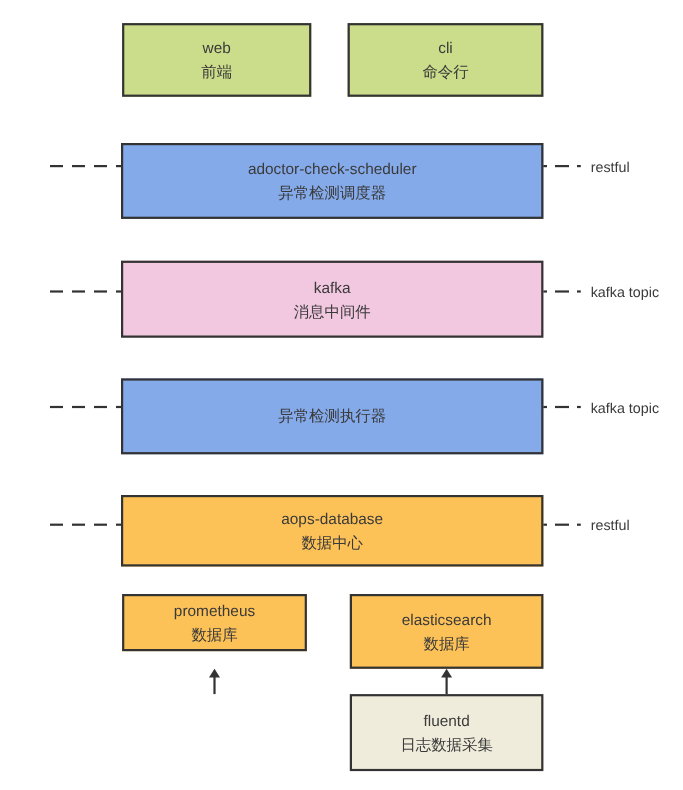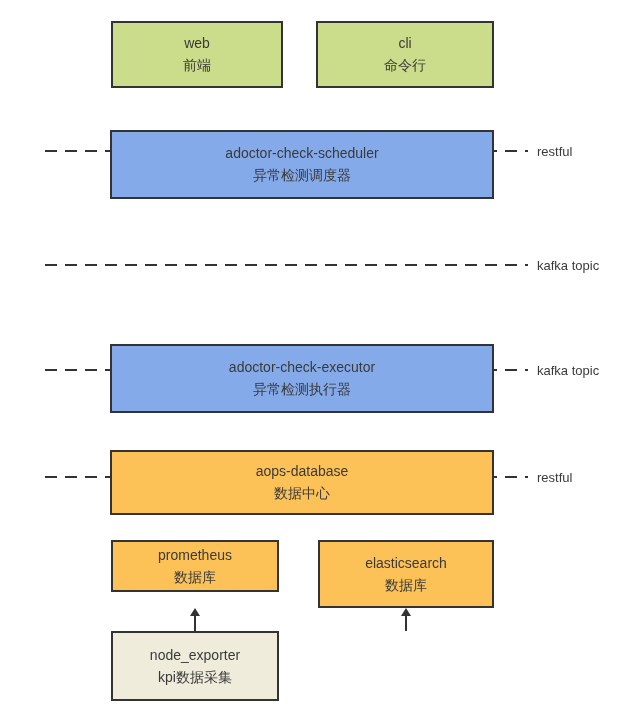--- a/index.html
+++ b/index.html
@@ -122,28 +122,31 @@
   <div class="box service" id="box-scheduler">
     <span class="title">adoctor-check-scheduler</span>
     <span class="subtitle">异常检测调度器</span>
   </div>
 
   <div class="separator" id="sep-2">
     <div class="dash-line"></div>
     <span class="sep-label">kafka topic</span>
   </div>
 
+  <div class="box broker" id="box-kafka">
+    <span class="title">kafka</span>
+    <span class="subtitle">消息中间件</span>
+  </div>
 
   <div class="separator" id="sep-3">
     <div class="dash-line"></div>
     <span class="sep-label">kafka topic</span>
   </div>
 
   <div class="box service" id="box-executor">
-    <span class="title">adoctor-check-executor</span>
     <span class="subtitle">异常检测执行器</span>
   </div>
 
   <div class="separator" id="sep-4">
     <div class="dash-line"></div>
     <span class="sep-label">restful</span>
   </div>
 
   <div class="box storage" id="box-database">
     <span class="title">aops-database</span>
@@ -161,18 +164,18 @@
 
   <div class="arrow-up" id="arrow-left">
     <div class="head"></div>
     <div class="shaft"></div>
   </div>
   <div class="arrow-up" id="arrow-right">
     <div class="head"></div>
     <div class="shaft"></div>
   </div>
 
-  <div class="box collector" id="box-node-exporter">
-    <span class="title">node_exporter</span>
-    <span class="subtitle">kpi数据采集</span>
+  <div class="box collector" id="box-fluentd">
+    <span class="title">fluentd</span>
+    <span class="subtitle">日志数据采集</span>
   </div>
 
 </div>
 
 </body></html>

